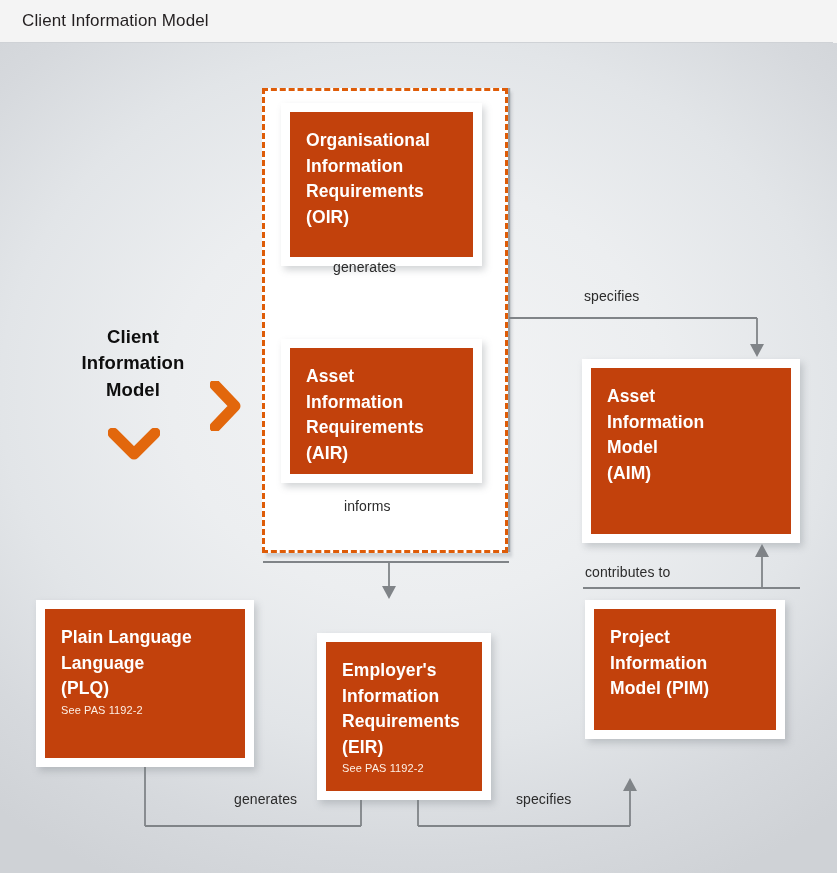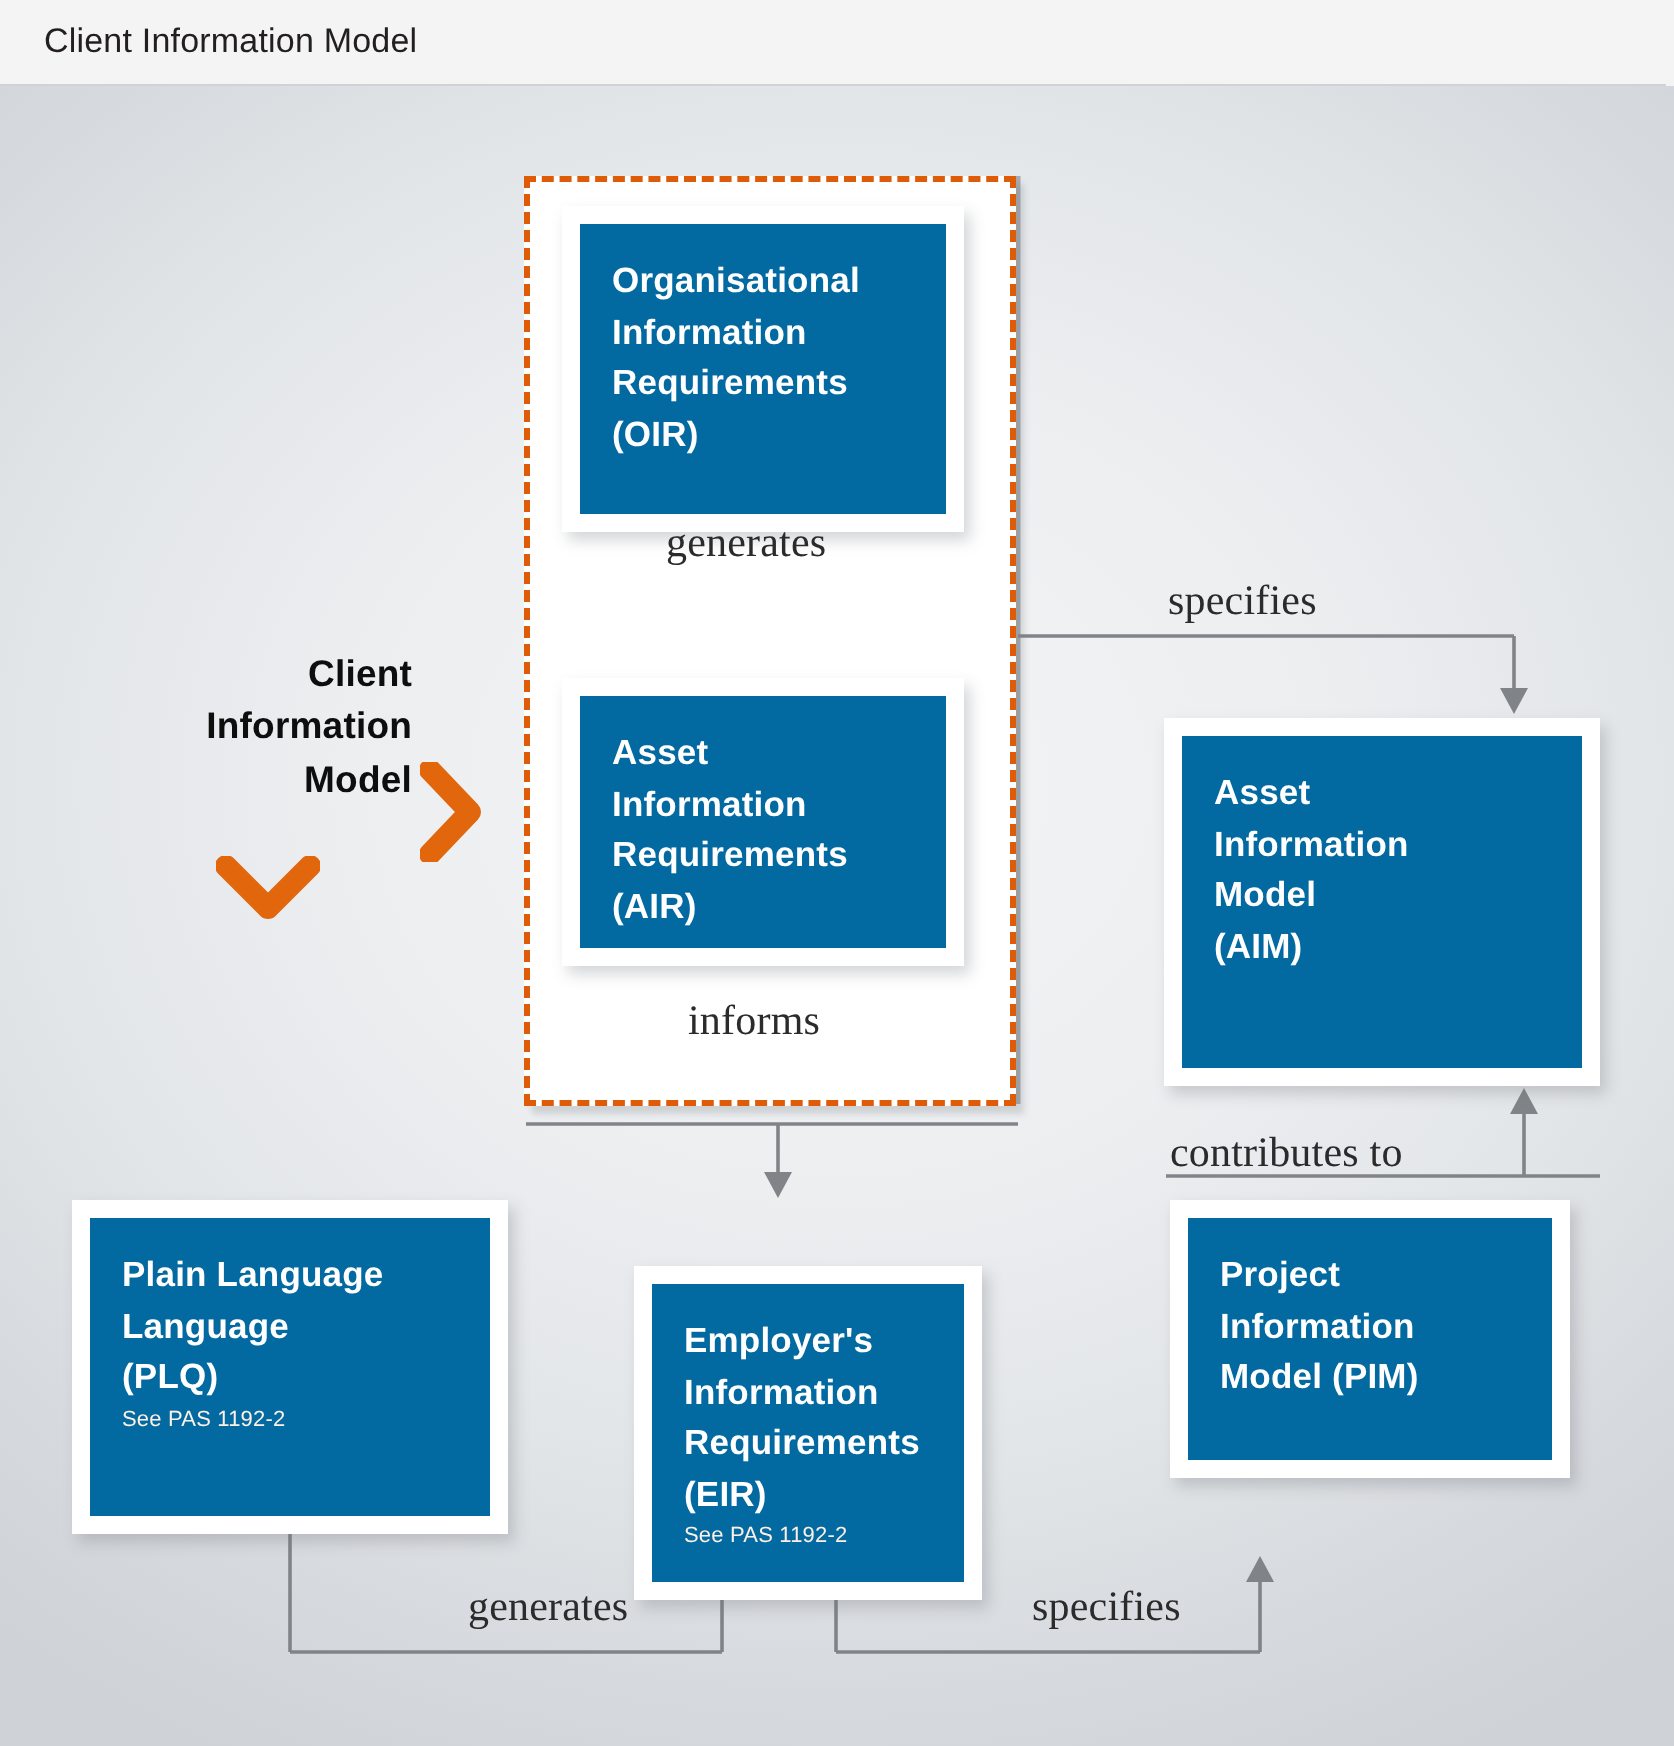--- a/index.html
+++ b/index.html
@@ -60,21 +60,21 @@
 
   
   .node {
     position: absolute;
     background: #ffffff;
     padding: 9px;
     box-shadow: 3px 4px 7px rgba(110,116,124,.30);
   }
   .node .fill {
     width: 100%; height: 100%;
-    background: #0369a1;
+    background: #c2410c;
     padding: 16px 14px 14px 16px;
   }
   .node .label {
     font-size: 17.5px;
     font-weight: bold;
     line-height: 1.46;
     color: #ffffff;
     letter-spacing: .1px;
   }
   .node .sub {
@@ -109,39 +109,38 @@
   #aim-box  { left: 582px; top: 316px; width: 218px; height: 184px; }
 
   
   #plq-box  { left: 36px;  top: 557px; width: 218px; height: 167px; }
   #eir-box  { left: 317px; top: 590px; width: 174px; height: 167px; }
   #pim-box  { left: 585px; top: 557px; width: 200px; height: 139px; }
 
   
   .edge-label {
     position: absolute;
-    font-size: 21px;
+    font-size: 14px;
     color: #2b2b2b;
     white-space: nowrap;
     letter-spacing: .1px;
-    font-family: Liberation Serif, serif;
   }
   #lbl-generates-top { left: 333px; top: 216px; }
   #lbl-informs       { left: 344px; top: 455px; }
   #lbl-specifies-top { left: 584px; top: 245px; }
   #lbl-contributes   { left: 585px; top: 521px; }
   #lbl-generates-bot { left: 234px; top: 748px; }
   #lbl-specifies-bot { left: 516px; top: 748px; }
 
   
   #cim-caption {
     position: absolute;
     left: 60px; top: 281px;
     width: 146px;
-    text-align: right;
+    text-align: center;
     font-size: 18.5px;
     font-weight: bold;
     line-height: 1.42;
     color: #0e0e0e;
     letter-spacing: .1px;
   }
   #chev-right {
     position: absolute;
     left: 210px; top: 338px;
     width: 32px; height: 50px;

